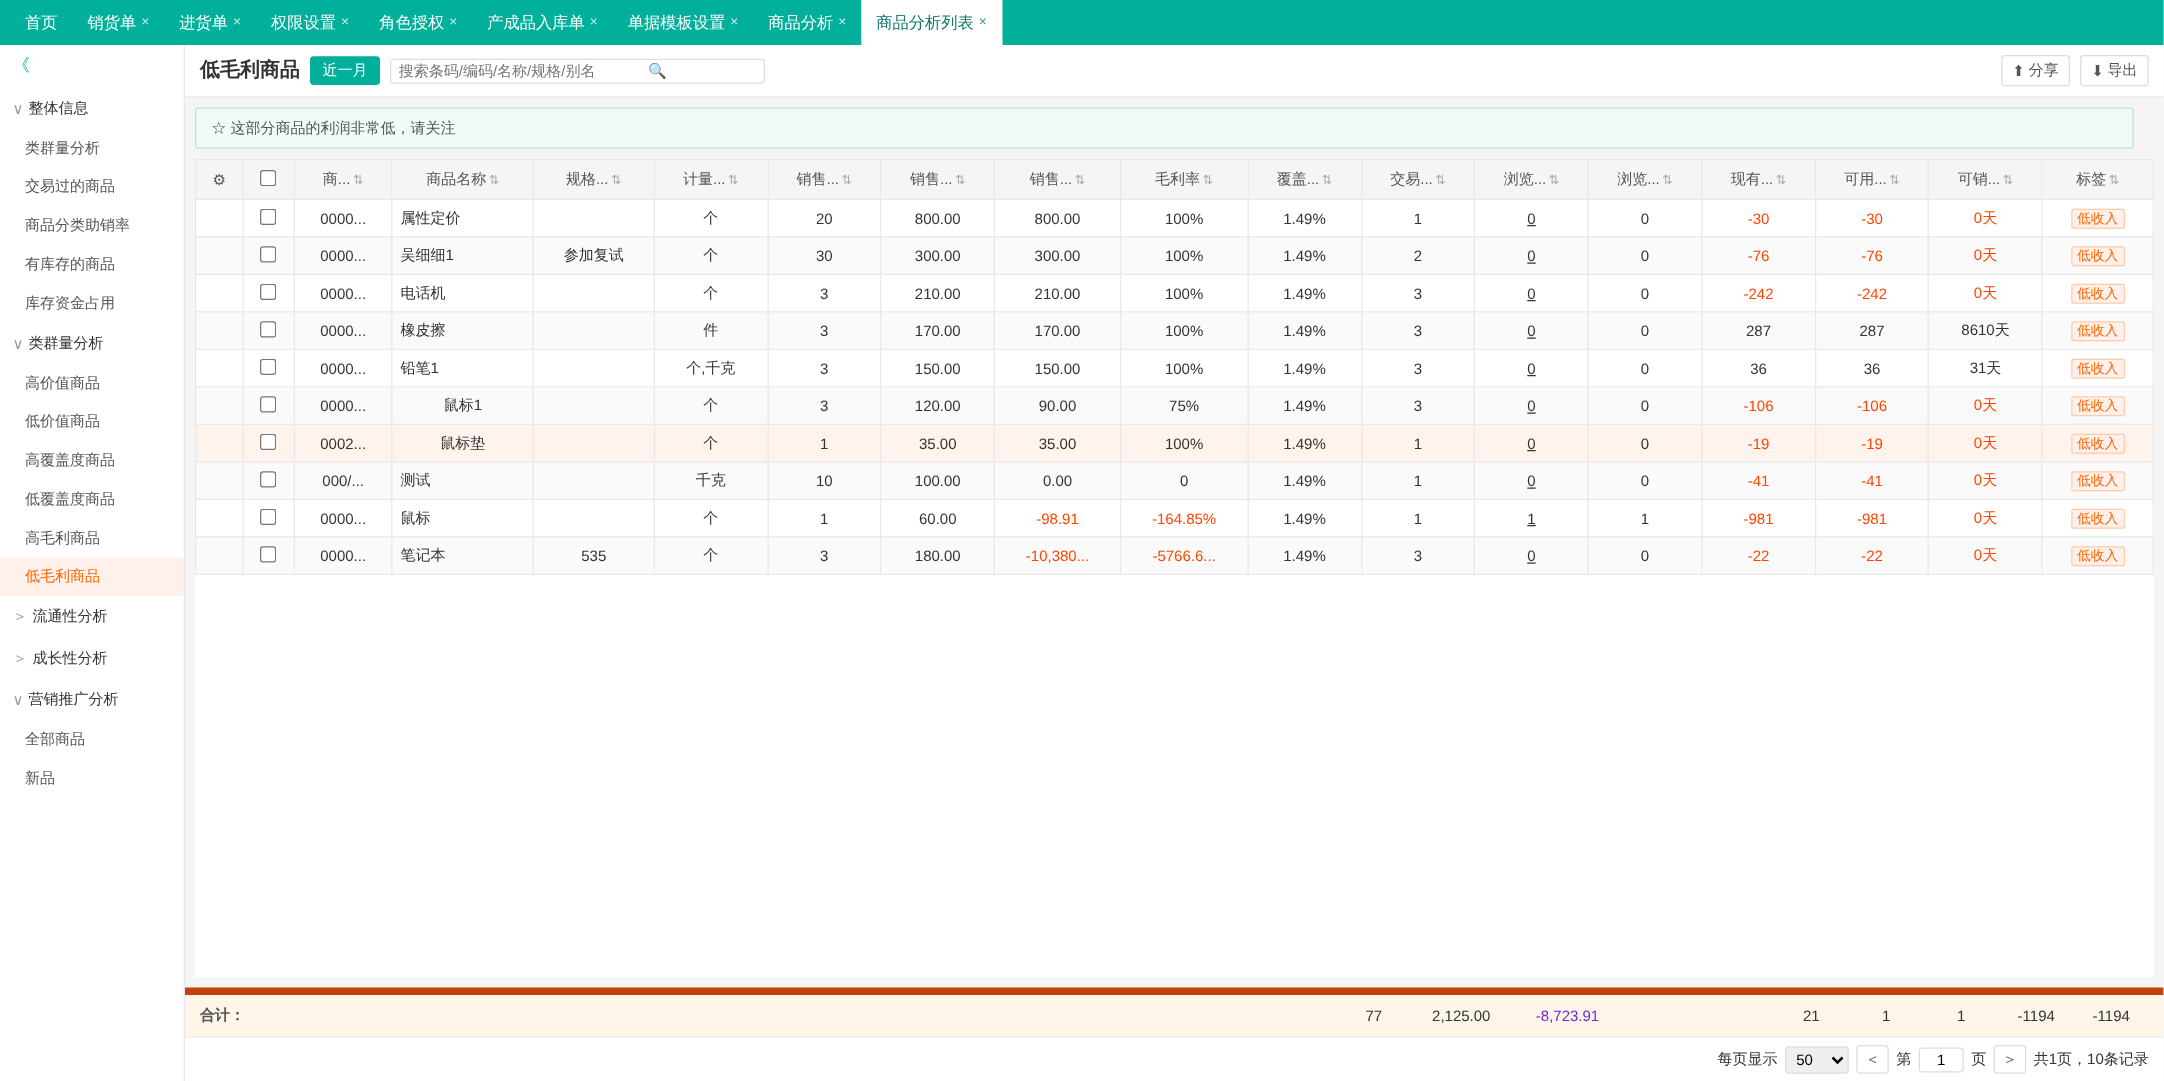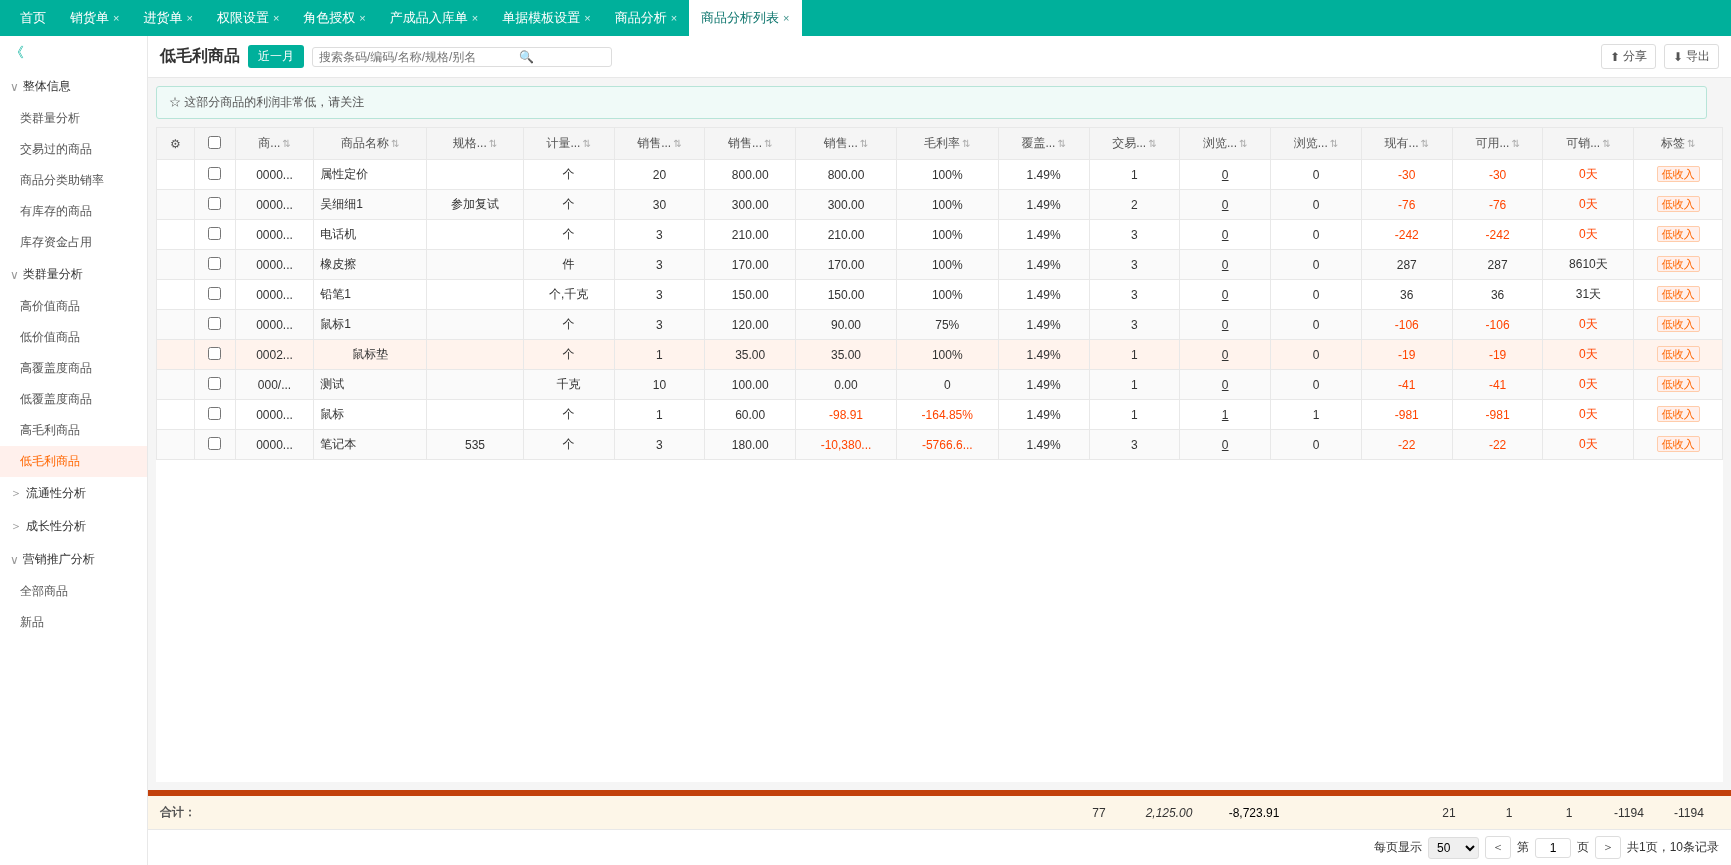--- a/index.html
+++ b/index.html
@@ -483,21 +483,21 @@
       <td>0</td>
       <td class="">36</td>
       <td class="">36</td>
       <td class="">31天</td>
       <td class="tag-cell"><span>低收入</span></td>
     </tr>
             <tr>
       <td class="settings-cell"></td>
       <td><input type="checkbox" style=""></td>
       <td>0000...</td>
-      <td style="text-align:left;">鼠标1</td>
+      <td style="text-align:center;">鼠标1</td>
       <td></td>
       <td>个</td>
       <td>3</td>
       <td>120.00</td>
       <td class="">90.00</td>
       <td class="">75%</td>
       <td>1.49%</td>
       <td>3</td>
       <td><span class="underline-link">0</span></td>
       <td>0</td>
@@ -587,22 +587,22 @@
       <td class="tag-cell"><span>低收入</span></td>
     </tr>
           </tbody>
       </table>
     </div>
 
     <div class="table-footer">
       <span class="footer-label">合计：</span>
       <span style="margin-right:auto;"></span>
       <span style="min-width:60px; text-align:center;">77</span>
-      <span style="min-width:80px; text-align:center;font-style:italic;">2,125.00</span>
-      <span style="min-width:90px; text-align:center; color:#000000;">-8,723.91</span>
+      <span style="min-width:80px; text-align:center;">2,125.00</span>
+      <span style="min-width:90px; text-align:center; color:#6d28d9;">-8,723.91</span>
       <span style="min-width:60px; text-align:center;"></span>
       <span style="min-width:60px; text-align:center;"></span>
       <span style="min-width:60px; text-align:center;">21</span>
       <span style="min-width:60px; text-align:center;">1</span>
       <span style="min-width:60px; text-align:center;">1</span>
       <span style="min-width:60px; text-align:center;">-1194</span>
       <span style="min-width:60px; text-align:center;">-1194</span>
     </div>
 
     <div class="pagination-bar">

